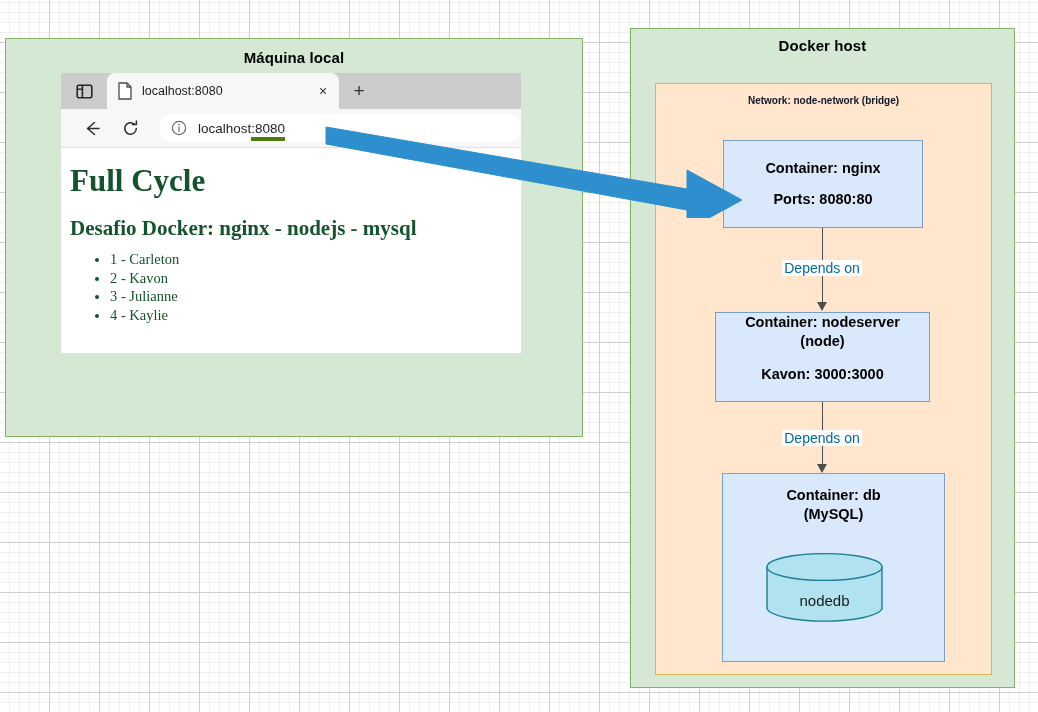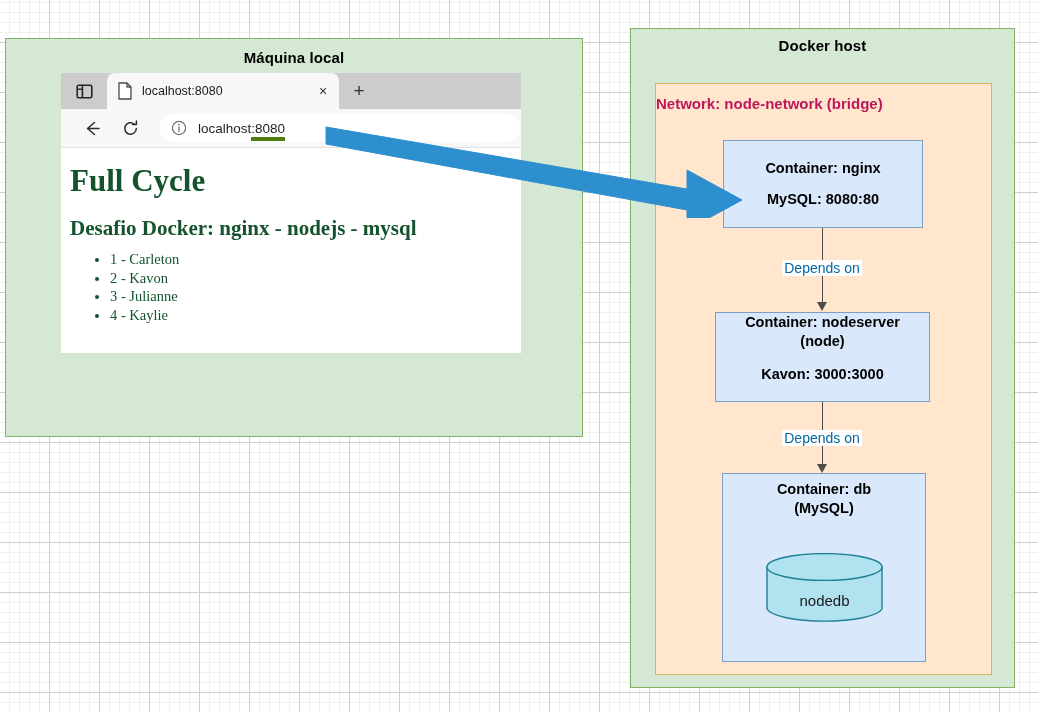--- a/index.html
+++ b/index.html
@@ -54,24 +54,24 @@
     position: absolute;
     left: 655px; top: 83px;
     width: 337px; height: 592px;
     background: #ffe6cc;
     border: 1px solid #d6b656;
     box-sizing: border-box;
   }
   #network-title {
     position: absolute;
     left: 0; right: 0; top: 11px;
-    text-align: left;
-    font-size: 15px;
-    font-weight: bold;
-    color: #be185d;
+    text-align: center;
+    font-size: 10px;
+    font-weight: bold;
+    color: #0f172a;
   }
 
   
   .container-box {
     position: absolute;
     background: #dae8fc;
     border: 1px solid #7a9ec6;
     box-sizing: border-box;
     display: flex;
     flex-direction: column;
@@ -80,21 +80,21 @@
     color: #000000;
   }
   .container-box .cbox-line {
     font-size: 14.5px;
     font-weight: bold;
     line-height: 19px;
     white-space: pre-line;
   }
   #nginx-box      { left: 723px; top: 140px; width: 200px; height: 88px;  justify-content: center; gap: 12px; }
   #nodeserver-box { left: 715px; top: 312px; width: 215px; height: 90px;  justify-content: flex-start; gap: 14px; }
-  #db-box         { left: 722px; top: 473px; width: 204px; height: 189px; padding-top: 6px; }
+  #db-box         { left: 722px; top: 473px; width: 223px; height: 189px; padding-top: 12px; }
 
   
   #db-cylinder {
     position: absolute;
     left: 43px; top: 79px;
     width: 117px; height: 70px;
   }
 
   
   .connector-line {
@@ -331,21 +331,21 @@
   <div class="connector-line" style="left:822px; top:228px; height:76px;"></div>
   <div class="arrow-head-down" style="left:817px; top:302px;"></div>
   <div class="depends-label" style="left:822px; top:260px;">Depends on</div>
 
   <div class="connector-line" style="left:822px; top:402px; height:64px;"></div>
   <div class="arrow-head-down" style="left:817px; top:464px;"></div>
   <div class="depends-label" style="left:822px; top:430px;">Depends on</div>
 
   <div class="container-box" id="nginx-box">
     <div class="cbox-line">Container: nginx</div>
-    <div class="cbox-line">MySQL: 8080:80</div>
+    <div class="cbox-line">Ports: 8080:80</div>
   </div>
 
   <div class="container-box" id="nodeserver-box">
     <div class="cbox-line">Container: nodeserver
 (node)</div>
     <div class="cbox-line">Kavon: 3000:3000</div>
   </div>
 
   <div class="container-box" id="db-box">
     <div class="cbox-line">Container: db

